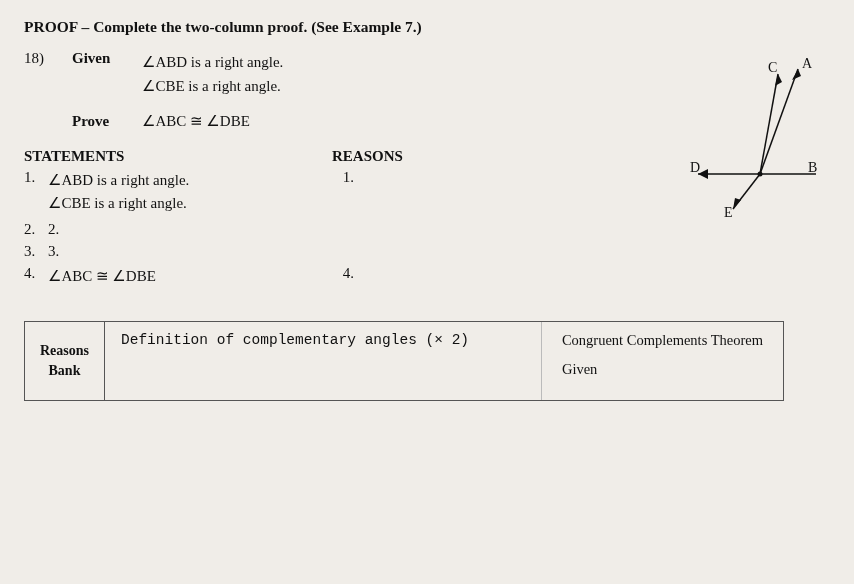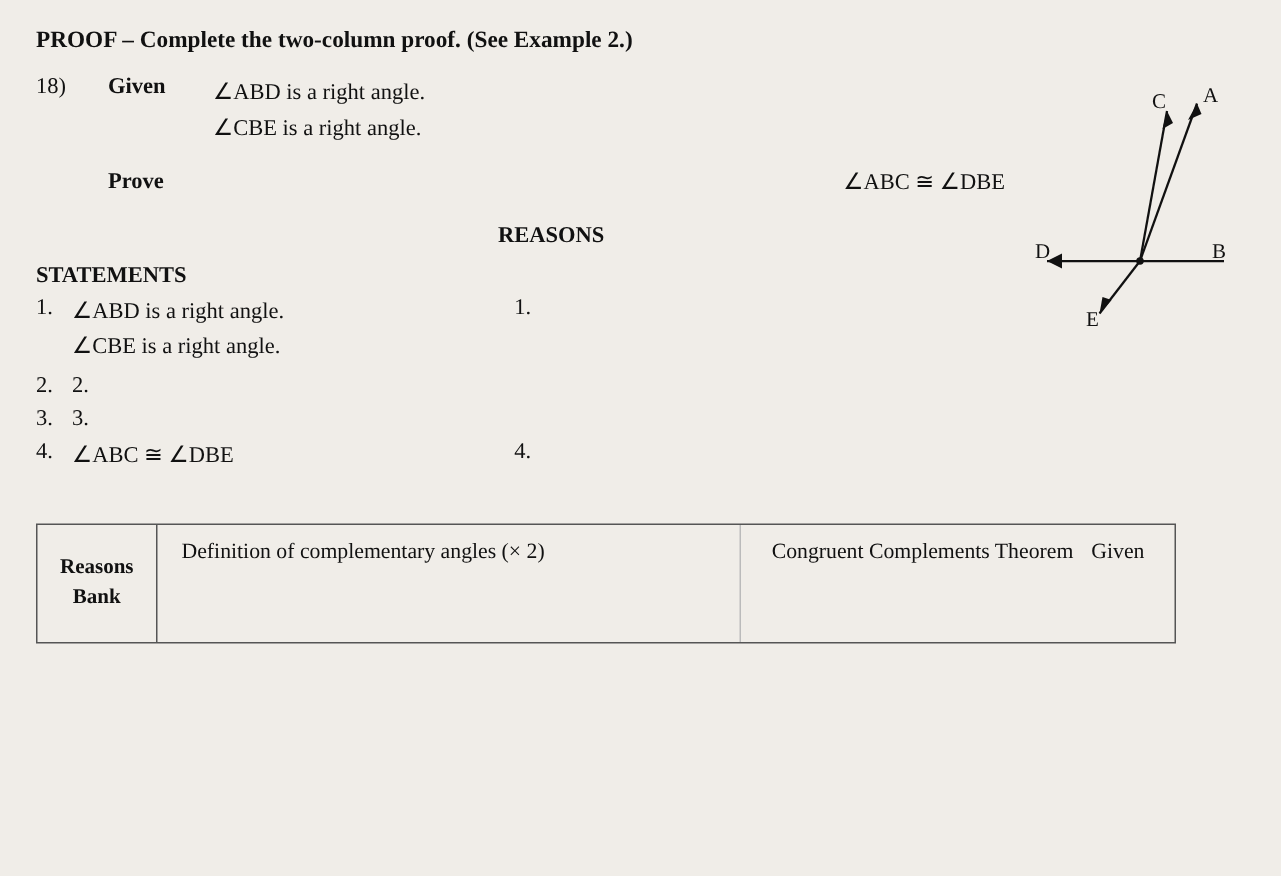--- a/index.html
+++ b/index.html
@@ -17,20 +17,21 @@
     .proof-header {
       font-weight: bold;
       font-size: 15.5px;
       margin-bottom: 14px;
     }
 
     .problem-row {
       display: flex;
       align-items: flex-start;
       justify-content: space-between;
+      gap: 48px;
     }
 
     .problem-content {
       flex: 1;
     }
 
     .problem-number-given {
       display: flex;
       align-items: flex-start;
       gap: 18px;
@@ -51,21 +52,20 @@
     .given-content {
       line-height: 1.6;
     }
 
     .prove-row {
       display: flex;
       align-items: center;
       gap: 18px;
       margin-bottom: 18px;
       margin-left: 48px;
-      justify-content: space-between;
     }
 
     .prove-label {
       font-weight: bold;
       min-width: 52px;
     }
 
     .two-col-title {
       font-weight: bold;
       margin-bottom: 8px;
@@ -80,21 +80,20 @@
     .table-headers {
       display: flex;
       gap: 0;
       margin-bottom: 4px;
     }
 
     .col-statements {
       flex: 1.1;
       font-weight: bold;
       font-size: 15px;
-      margin-top: 27px;
     }
 
     .col-reasons {
       flex: 0.9;
       font-weight: bold;
       font-size: 15px;
     }
 
     .table-row-item {
       display: flex;
@@ -149,50 +148,51 @@
       font-size: 14px;
       line-height: 1.4;
     }
 
     .reasons-bank-items {
       flex: 1;
       padding: 10px 16px;
       display: flex;
       flex-direction: column;
       gap: 10px;
+      font-family: Liberation Mono, monospace;
     }
 
     .reasons-bank-item {
       font-size: 14.5px;
     }
 
     .right-col {
       display: flex;
-      flex-direction: row;
+      flex-direction: column;
       align-items: flex-start;
       gap: 12px;
       padding: 10px 20px;
       border-left: 1px solid #bbb;
     }
 
     .congruent-item {
       font-size: 14.5px;
     }
 
     .given-item {
       font-size: 14.5px;
     }
 
   </style>
 </head>
 <body>
 
 <div>
 
-  <div class="proof-header">PROOF – Complete the two-column proof. (See Example 2.)</div>
+  <div class="proof-header">PROOF – Complete the two-column proof. (See Example 7.)</div>
 
   <div class="problem-row">
     <div class="problem-content">
 
       <div class="problem-number-given">
         <span class="problem-number">18)</span>
         <span class="given-label">Given</span>
         <div class="given-content">
           <div>∠ABD is a right angle.</div>
           <div>∠CBE is a right angle.</div>

